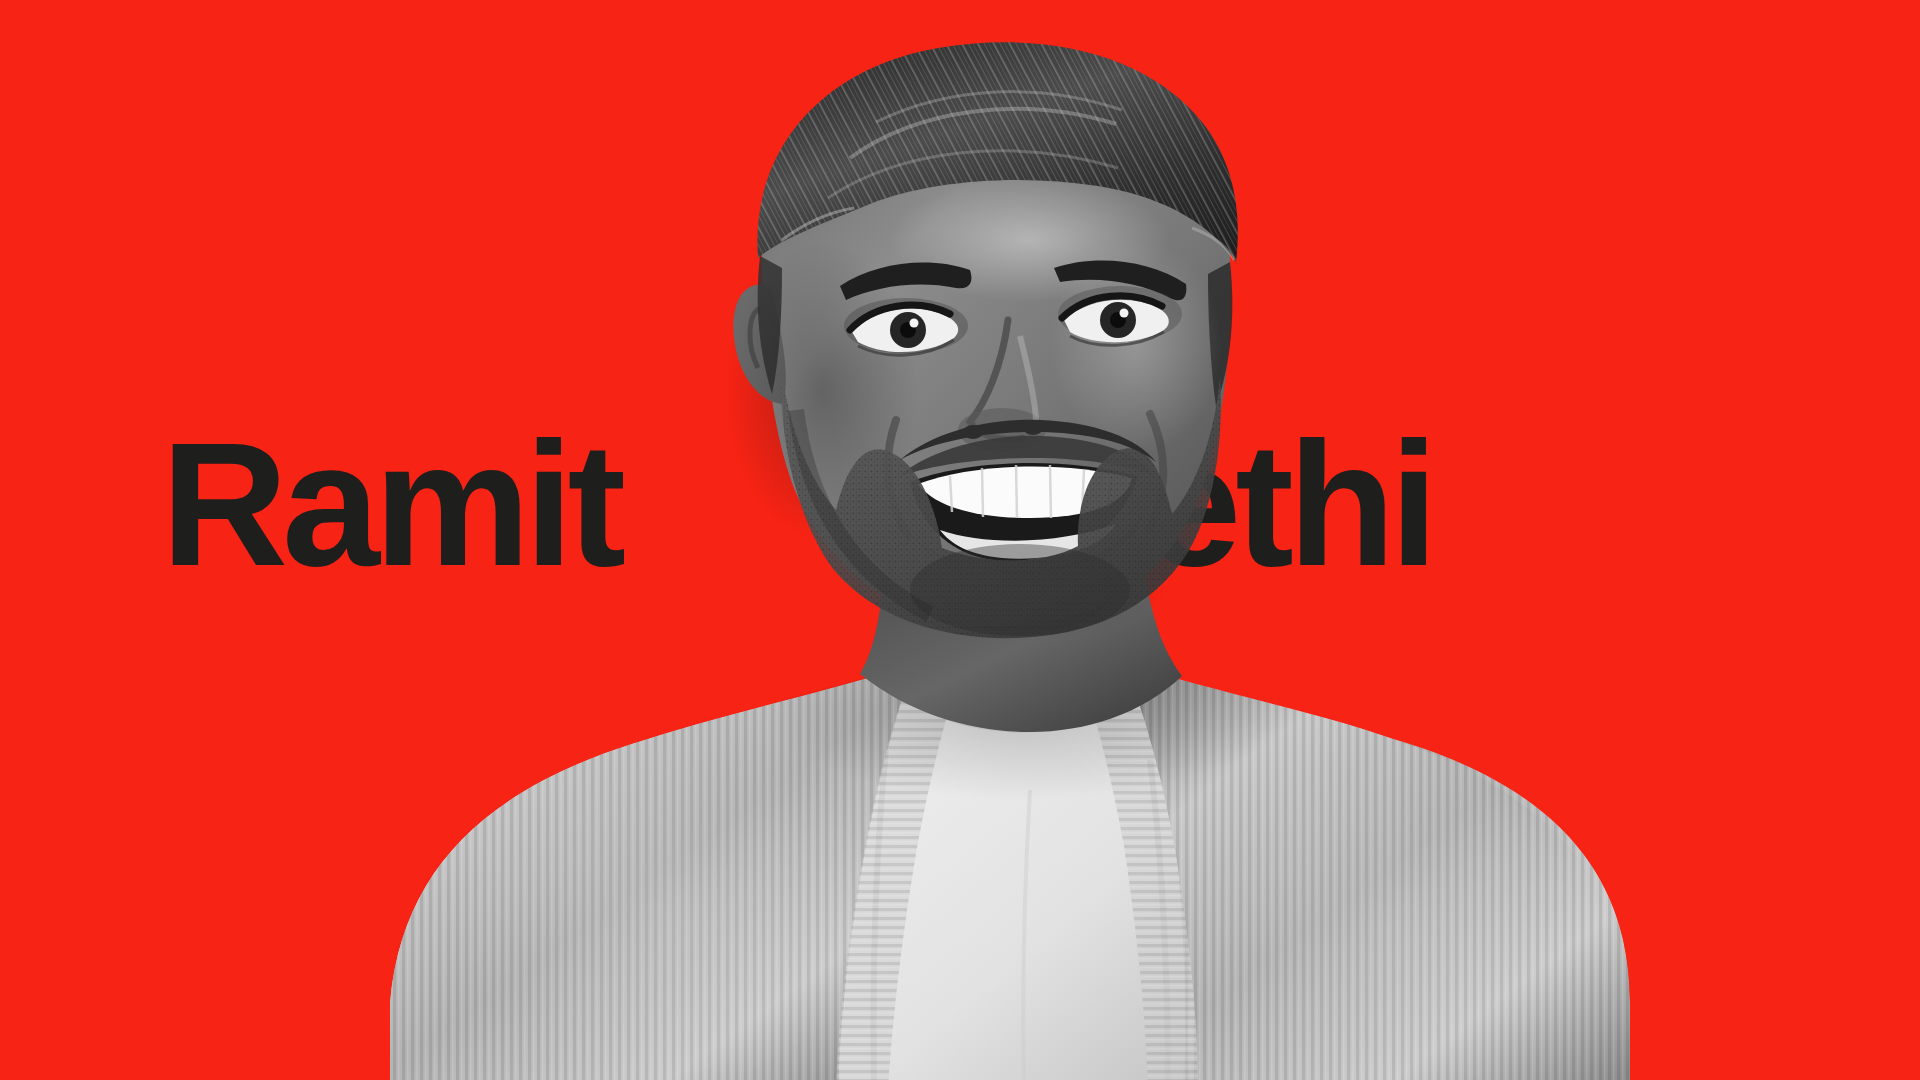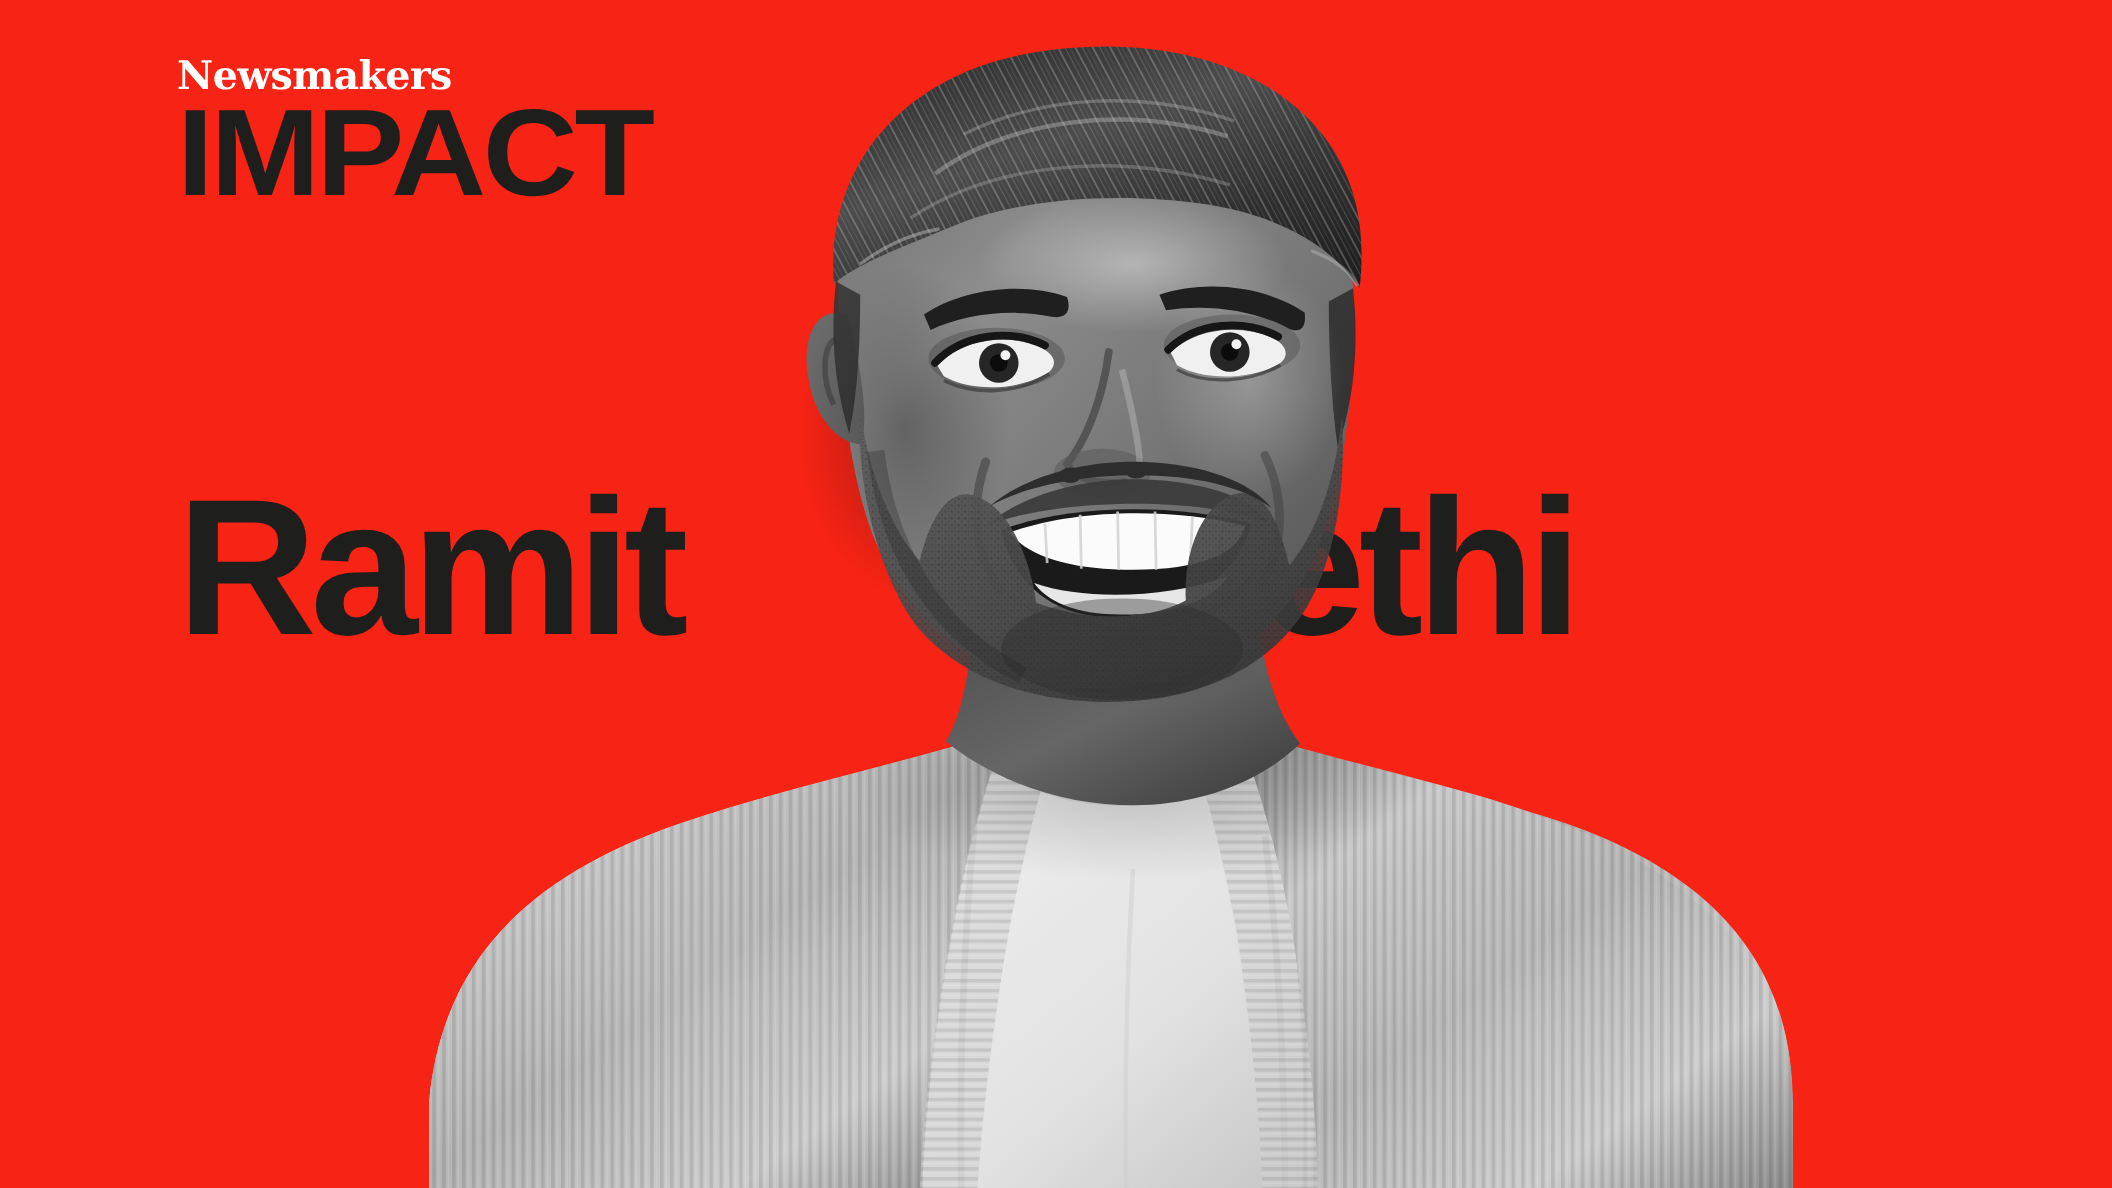--- a/index.html
+++ b/index.html
@@ -48,21 +48,21 @@
     color: #1E1E1C;
     white-space: nowrap;
     transform: scaleX(1.07);
     transform-origin: left center;
   }
 
   
   .name-row {
     position: absolute;
     left: 0;
-    top: 12px;
+    top: 0;
     width: 1920px;
     height: 932px;
     pointer-events: none;
   }
   .name-word {
     position: absolute;
     font-family: "Liberation Sans", "DejaVu Sans", sans-serif;
     font-weight: 700;
     font-size: 176px;
     line-height: 176px;
@@ -95,24 +95,20 @@
     display: block;
     width: 100%;
     height: 100%;
   }
 </style>
 </head>
 <body>
 
 <div class="poster">
 
-  <div class="logo-lockup">
-    <span class="wordmark-newsmakers">Newsmakers</span>
-    <span class="wordmark-impact">IMPACT</span>
-  </div>
 
   <div class="name-row">
     <span class="name-word name-first">Ramit</span>
     <span class="name-word name-last">Sethi</span>
   </div>
 
   <div class="portrait-wrap">
     <svg viewBox="0 0 1300 1100" preserveAspectRatio="xMidYMax meet">
       <defs>
 

